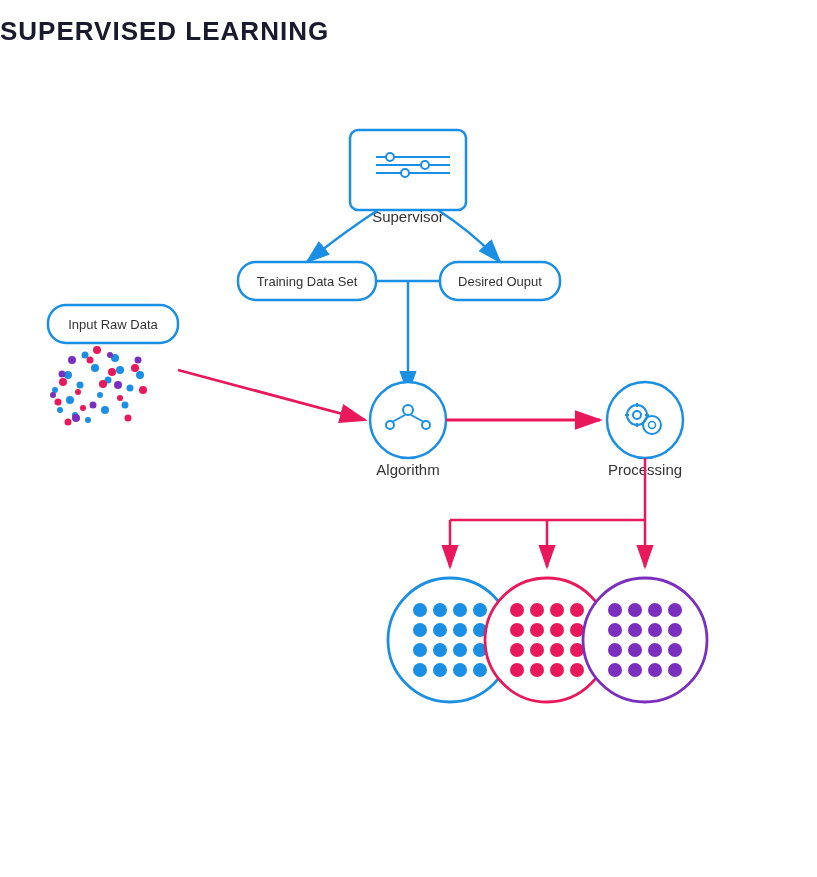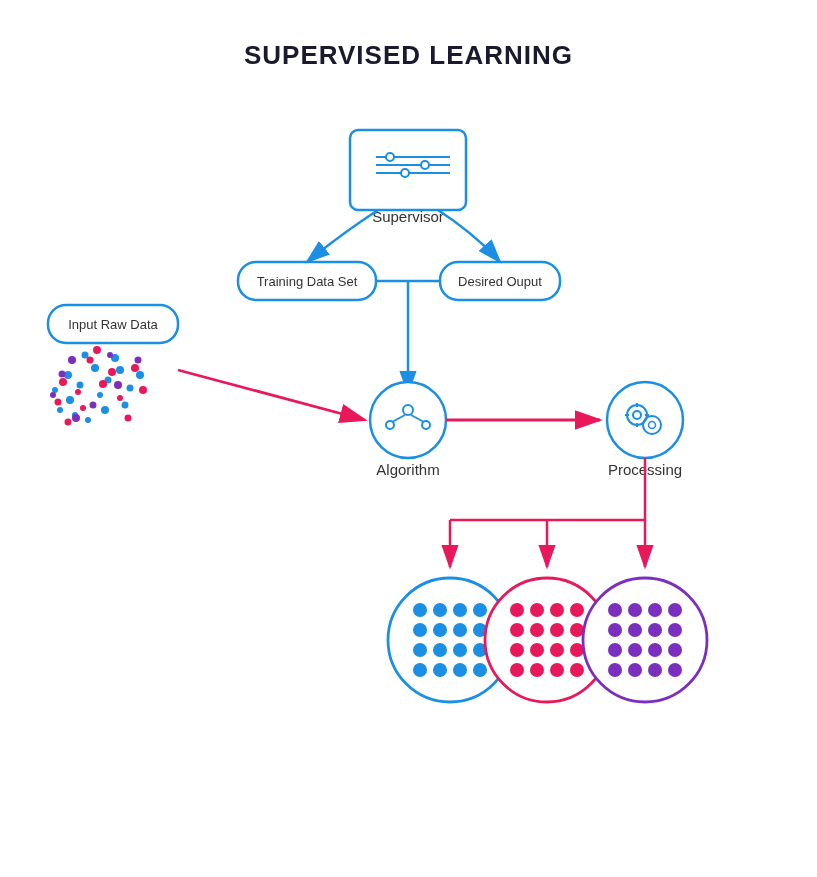--- a/index.html
+++ b/index.html
@@ -13,25 +13,25 @@
       justify-content: center;
     }
     .container {
       background: white;
       width: 817px;
       height: 877px;
       position: relative;
       overflow: hidden;
     }
     .title {
-      text-align: center;
+      text-align: left;
       font-size: 26px;
       font-weight: 900;
       color: #1a1a2e;
-      padding-top: 40px;
+      padding-top: 16px;
       letter-spacing: 1px;
     }
     svg.diagram {
       position: absolute;
       top: 0;
       left: 0;
       width: 817px;
       height: 877px;
     }
   </style>

